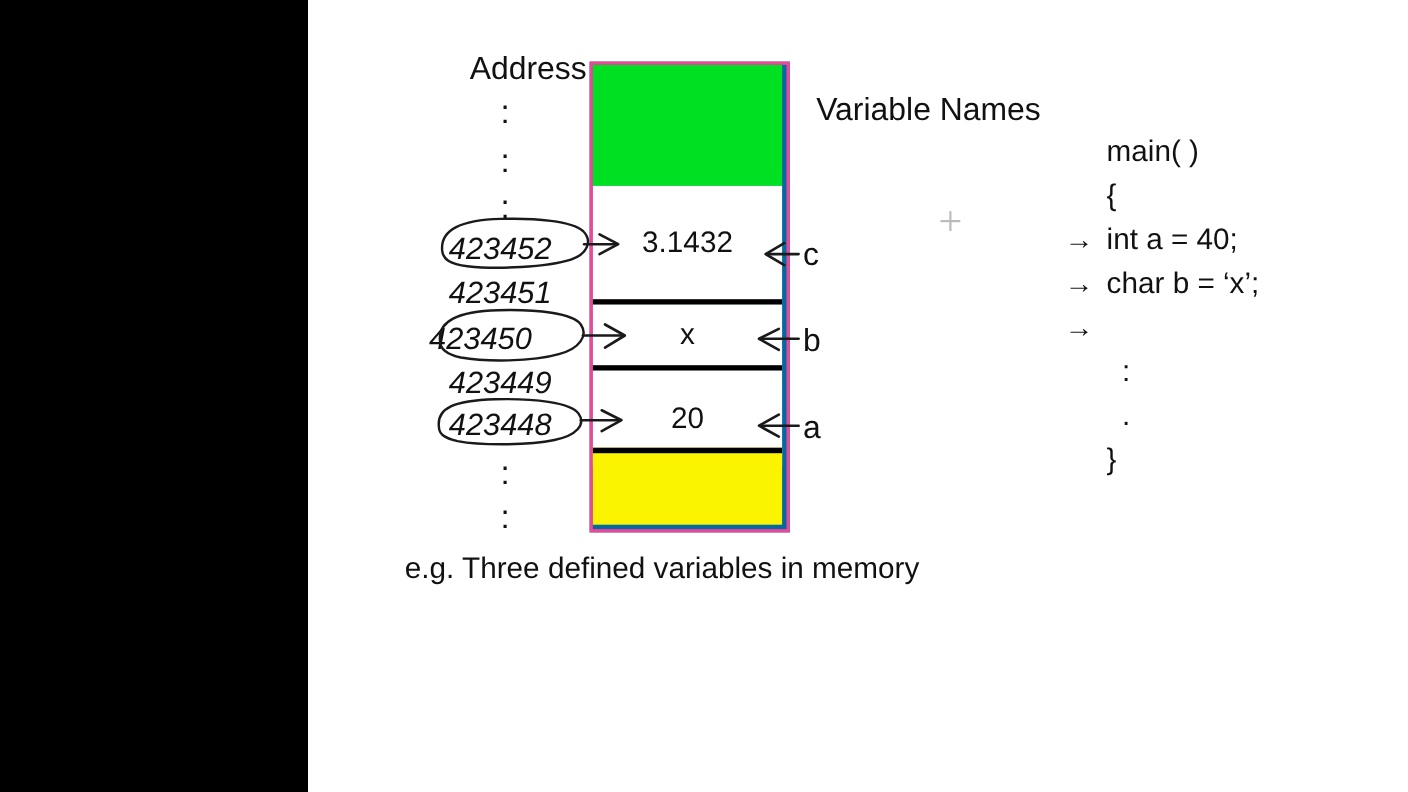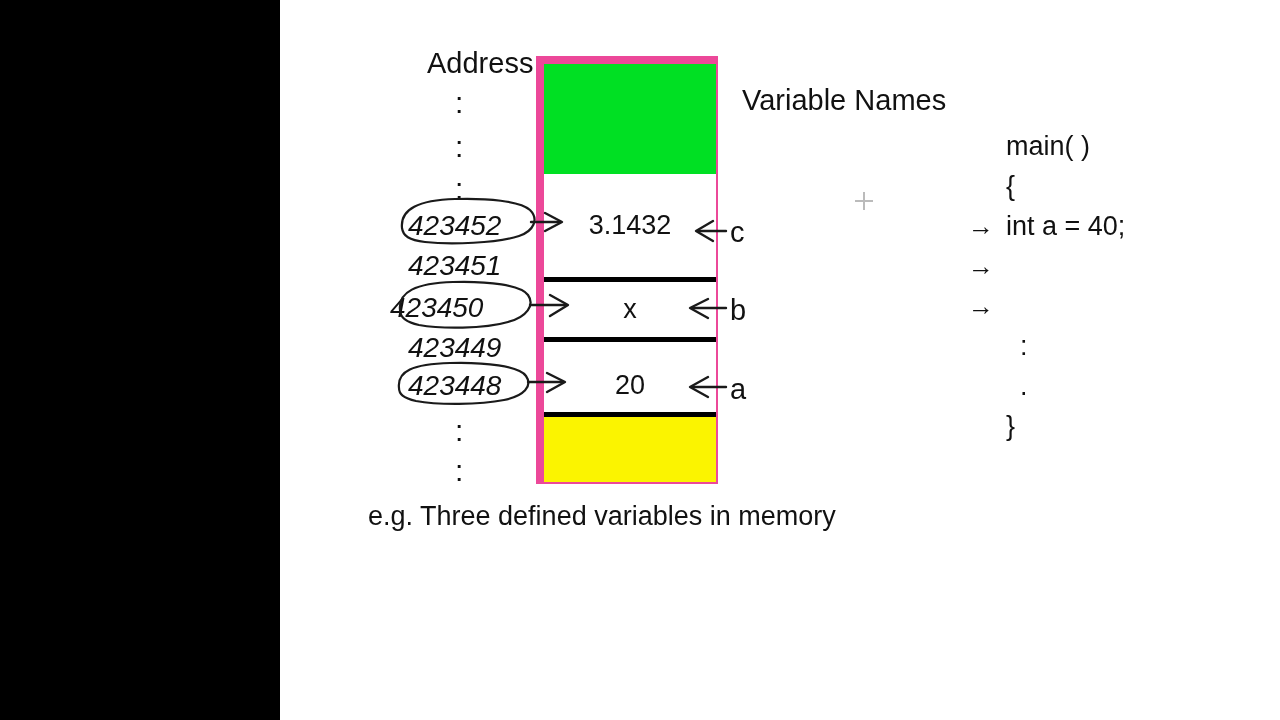--- a/index.html
+++ b/index.html
@@ -39,21 +39,21 @@
   .t-varnames { left: 742px; top: 86px;  font-size: 29px; }
   .t-caption  { left: 368px; top: 503px; font-size: 27px; }
 
   
   .mem-box {
     position: absolute;
     left: 536px;
     top: 56px;
     width: 182px;
     height: 428px;
-    border: 8px solid #ec4899;
+    border: 3px solid #ec4899;
     box-sizing: border-box;
     background: #0369a1;
   }
   .mem-cell {
     position: absolute;
     left: 0;
     width: 172px;
     box-sizing: border-box;
     display: flex;
     align-items: center;
@@ -113,21 +113,21 @@
     left: 968px;
     top: 122px;
     font-size: 27px;
     color: #111111;
   }
   .code-line {
     position: relative;
     height: 40px;
     white-space: pre;
     display: flex;
-    align-items: flex-end;
+    align-items: flex-start;
   }
   .code-arrow {
     display: inline-block;
     width: 38px;
     font-size: 26px;
     color: #111111;
   }
   .code-arrow.blank { color: transparent; }
   .code-text { display: inline-block; }
 
@@ -231,20 +231,21 @@
     <div class="code-line">
       <span class="code-arrow blank"></span>
       <span class="code-text">{</span>
     </div>
     <div class="code-line">
       <span class="code-arrow">→</span>
       <span class="code-text">int a = 40;</span>
     </div>
     <div class="code-line">
       <span class="code-arrow">→</span>
+      <span class="code-text">char b = ‘x’;</span>
     </div>
     <div class="code-line">
       <span class="code-arrow">→</span>
     </div>
     <div class="code-line">
       <span class="code-arrow blank"></span>
       <span class="code-text" style="padding-left:14px;">:</span>
     </div>
     <div class="code-line">
       <span class="code-arrow blank"></span>

